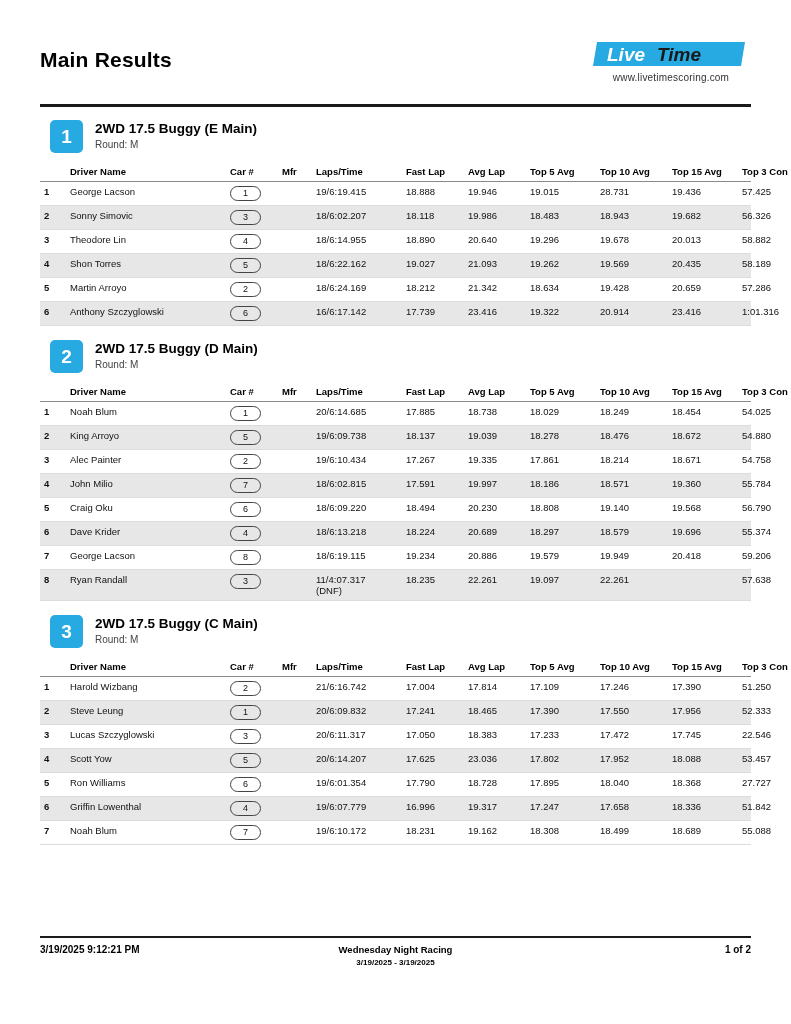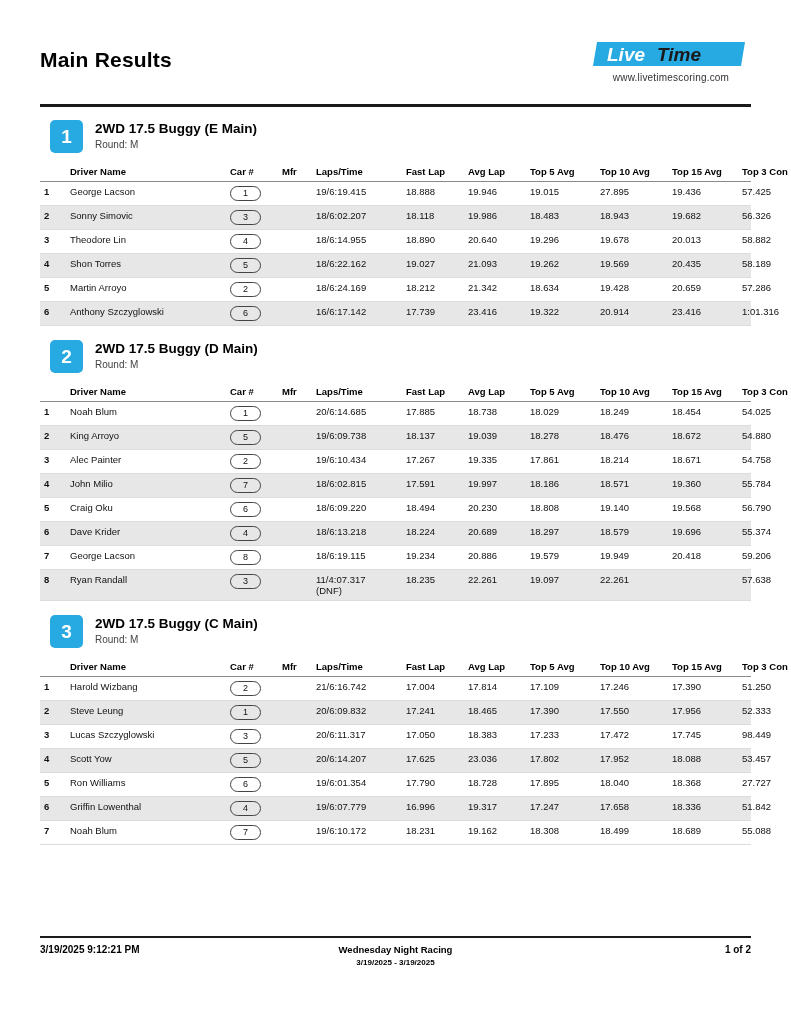--- a/index.html
+++ b/index.html
@@ -259,21 +259,21 @@
             <tbody>
               <tr>
                 <td class="pos">1</td>
                 <td>George Lacson</td>
                 <td><span class="carnum">1</span></td>
                 <td></td>
                 <td>19/6:19.415</td>
                 <td>18.888</td>
                 <td>19.946</td>
                 <td>19.015</td>
-                <td>27.895</td>
+                <td>28.731</td>
                 <td>19.436</td>
                 <td>57.425</td>
               </tr>
               <tr class="alt">
                 <td class="pos">2</td>
                 <td>Sonny Simovic</td>
                 <td><span class="carnum">3</span></td>
                 <td></td>
                 <td>18/6:02.207</td>
                 <td>18.118</td>
@@ -551,21 +551,21 @@
                 <td class="pos">3</td>
                 <td>Lucas Szczyglowski</td>
                 <td><span class="carnum">3</span></td>
                 <td></td>
                 <td>20/6:11.317</td>
                 <td>17.050</td>
                 <td>18.383</td>
                 <td>17.233</td>
                 <td>17.472</td>
                 <td>17.745</td>
-                <td>98.449</td>
+                <td>22.546</td>
               </tr>
               <tr class="alt">
                 <td class="pos">4</td>
                 <td>Scott Yow</td>
                 <td><span class="carnum">5</span></td>
                 <td></td>
                 <td>20/6:14.207</td>
                 <td>17.625</td>
                 <td>23.036</td>
                 <td>17.802</td>

